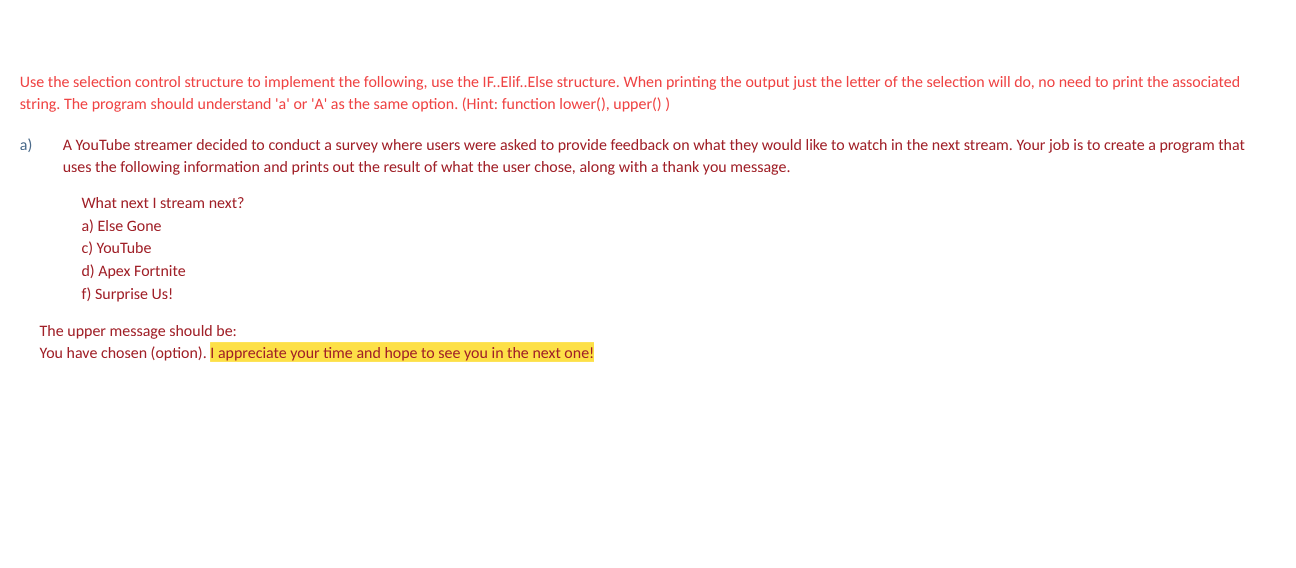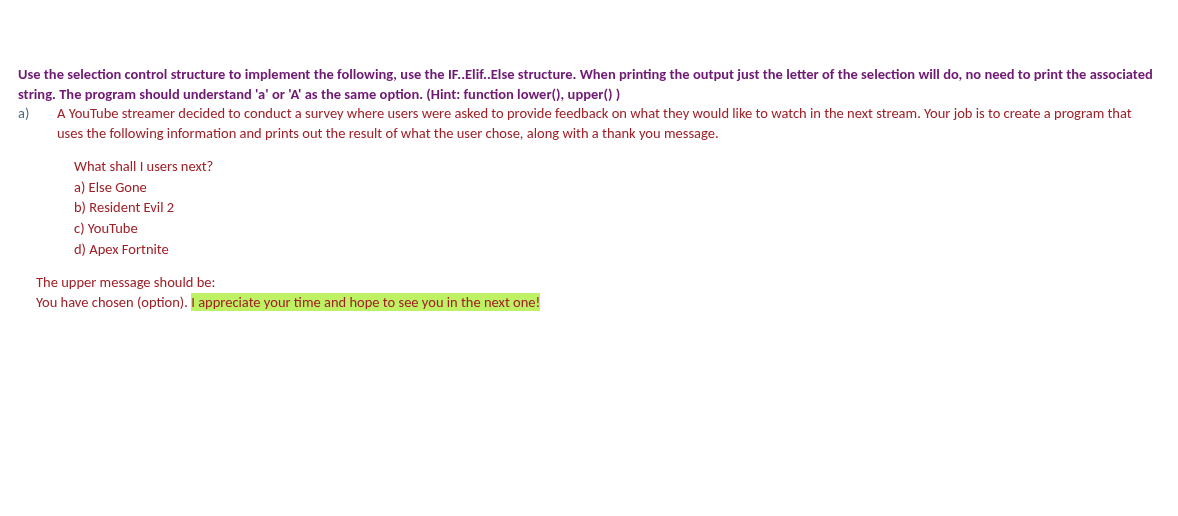--- a/index.html
+++ b/index.html
@@ -11,23 +11,22 @@
       width: 1178px;
       height: 516px;
       background: #ffffff;
       font-family: Calibri, "Segoe UI", Tahoma, sans-serif;
       font-size: 14.5px;
       line-height: 1.35;
       padding: 65px 18px 0 18px;
       color: #222;
     }
     .intro {
-      color: #701a75;
-      margin-bottom: 0;
-      font-weight: bold;
+      color: #ef4444;
+      margin-bottom: 18px;
     }
     .item-a {
       display: flex;
       color: #a02028;
       margin-bottom: 12px;
     }
     .item-a-marker {
       color: #4a6a8a;
       min-width: 20px;
     }
@@ -42,39 +41,39 @@
       margin-bottom: 14px;
     }
     .options-block > div {
       margin-bottom: 1px;
     }
     .ending {
       color: #a02028;
       margin-left: 18px;
     }
     .highlight {
-      background: #bef264;
+      background: #fde047;
     }
   </style>
 </head>
 <body>
 
 <div class="intro">Use the selection control structure to implement the following, use the IF..Elif..Else structure. When printing the output just the letter of the selection will do, no need to print the associated string. The program should understand 'a' or 'A' as the same option. (Hint: function lower(), upper() )</div>
 
 <div class="item-a">
   <div class="item-a-marker">a)</div>
   <div class="item-a-body">A YouTube streamer decided to conduct a survey where users were asked to provide feedback on what they would like to watch in the next stream. Your job is to create a program that uses the following information and prints out the result of what the user chose, along with a thank you message.</div>
 </div>
 
 <div class="options-block">
-  <div>What shall I users next?</div>
+  <div>What next I stream next?</div>
   <div>a) Else Gone</div>
-  <div>b) Resident Evil 2</div>
   <div>c) YouTube</div>
   <div>d) Apex Fortnite</div>
+  <div>f) Surprise Us!</div>
 </div>
 
 <div class="ending">
   <div>The upper message should be:</div>
   <div>
     <span>You have chosen (option). </span><span class="highlight">I appreciate your time and hope to see you in the next one!</span>
   </div>
 </div>
 
 </body></html>

